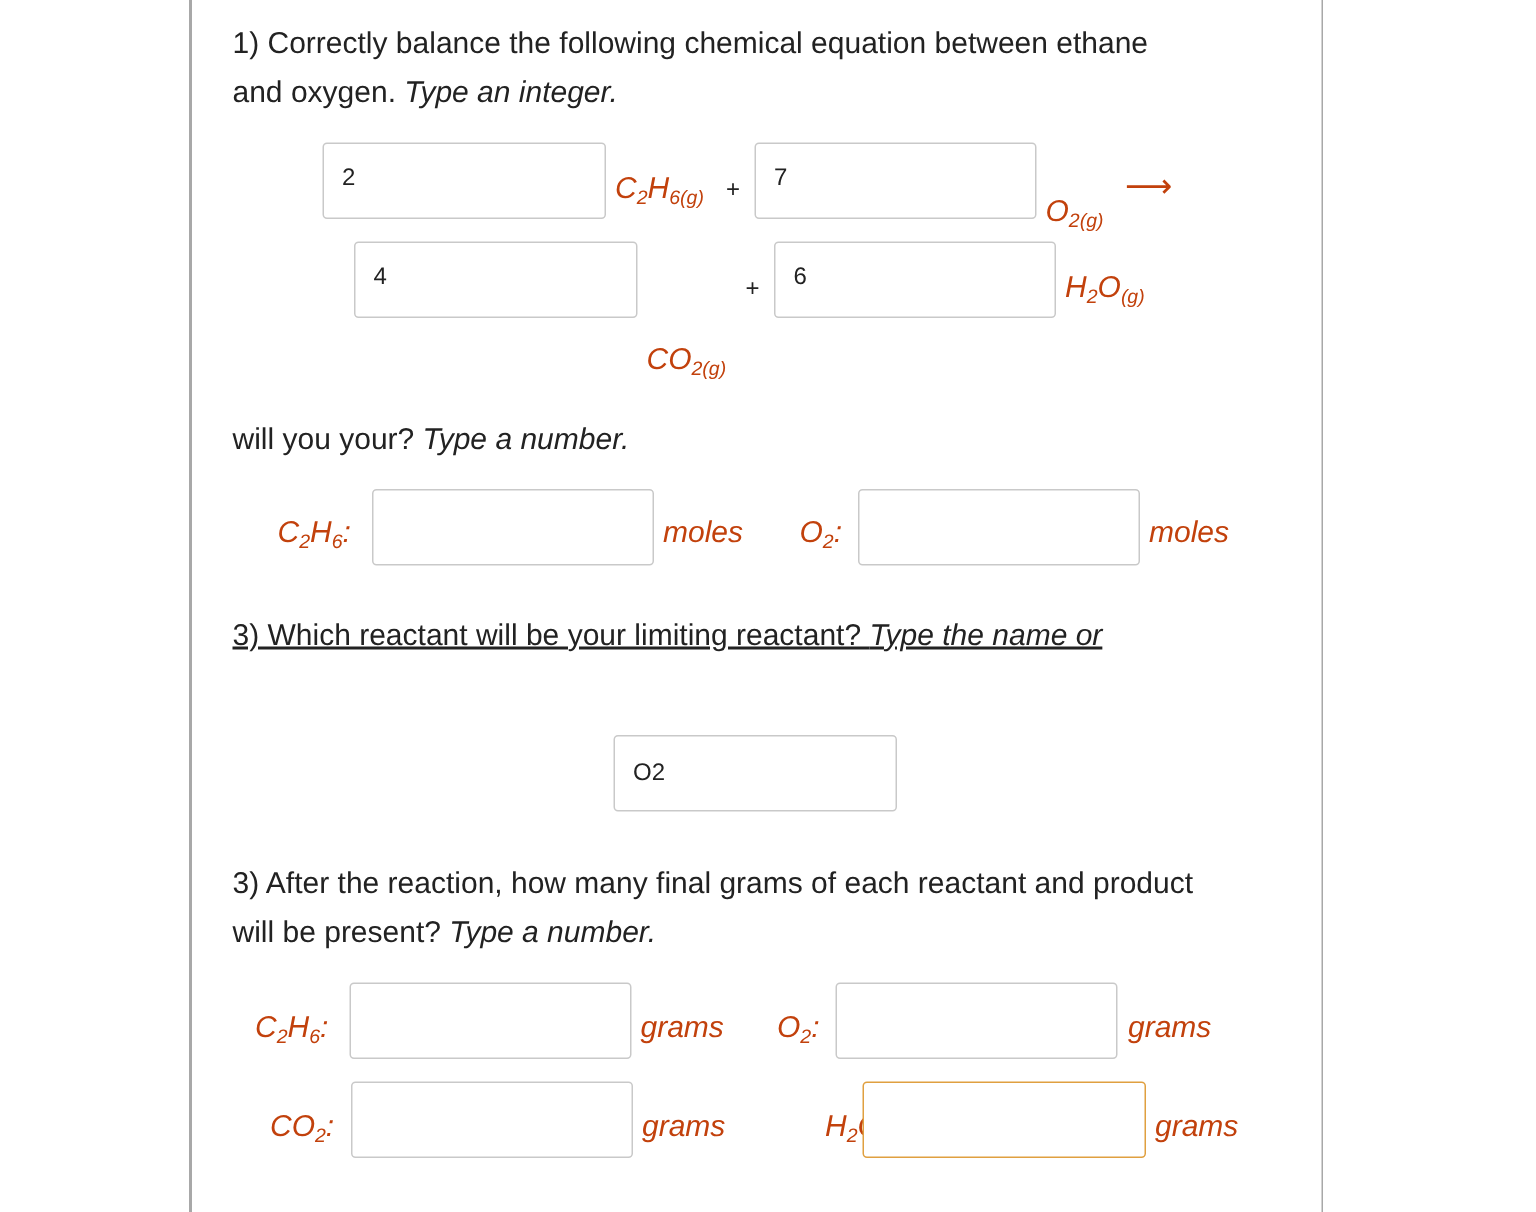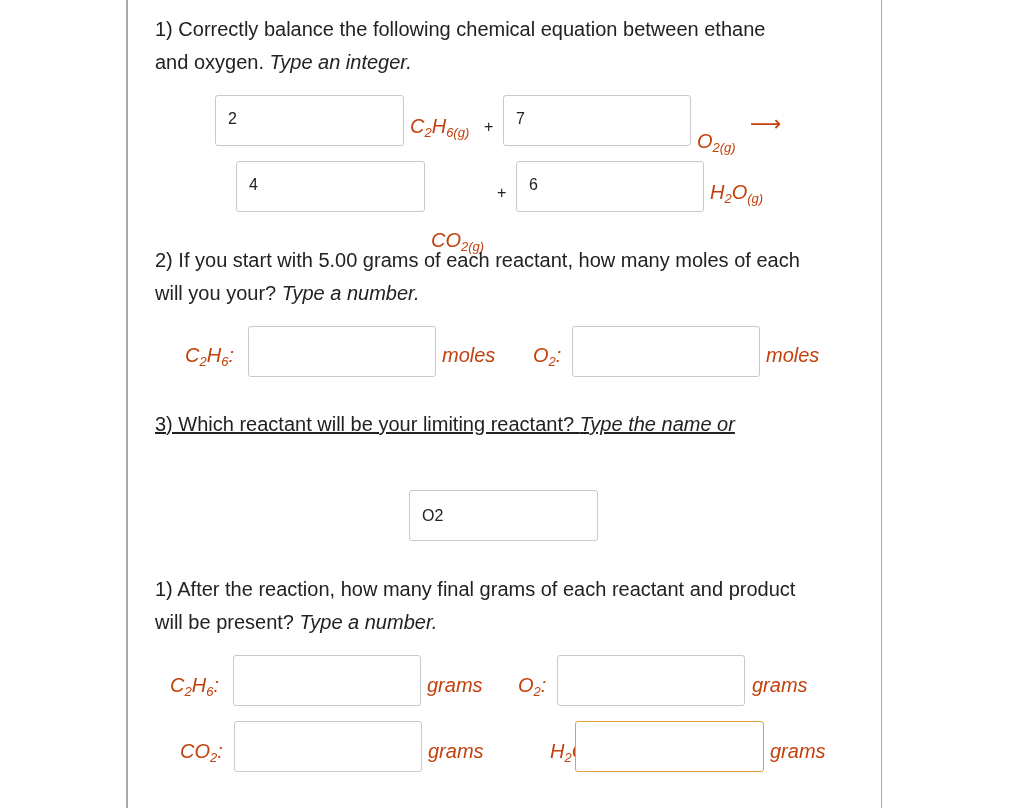--- a/index.html
+++ b/index.html
@@ -30,38 +30,38 @@
 <div class="lbl" style="left:697px;top:130px;"><span>O</span><sub>2(g)</sub></div>
 <div class="lbl" style="left:750px;top:111px;font-size:22px;">⟶</div>
 
 <div class="box" style="left:236px;top:161px;width:189px;height:51px;">4</div>
 <div class="lbl" style="left:431px;top:181px;margin-top:48px;"><span>CO</span><sub>2(g)</sub></div>
 <div class="plus" style="left:497px;top:184px;">+</div>
 <div class="box" style="left:516px;top:161px;width:188px;height:51px;">6</div>
 <div class="lbl" style="left:710px;top:181px;"><span>H</span><sub>2</sub><span>O</span><sub>(g)</sub></div>
 
 <div class="q" style="top:244px;">
-  <span>2) If you start with 5.00 grams of each reactant, how many moles of each</span><br>
+  <br>
   <span>will you your? </span><i>Type a number.</i>
 </div>
 
 <div class="lbl" style="left:185px;top:344px;"><span>C</span><sub>2</sub><span>H</span><sub>6</sub><span>:</span></div>
 <div class="box" style="left:248px;top:326px;width:188px;height:51px;"></div>
 <div class="lbl" style="left:442px;top:344px;">moles</div>
 <div class="lbl" style="left:533px;top:344px;"><span>O</span><sub>2</sub><span>:</span></div>
 <div class="box" style="left:572px;top:326px;width:188px;height:51px;"></div>
 <div class="lbl" style="left:766px;top:344px;">moles</div>
 
 <div class="q" style="top:408px;text-decoration:underline;">
   <span>3) Which reactant will be your limiting reactant? </span><i>Type the name or</i><br>
 </div>
 <div class="box" style="left:409px;top:490px;width:189px;height:51px;padding-top:16px;">O2</div>
 
 <div class="q" style="top:573px;">
-  <span>1) After the reaction, how many final grams of each reactant and product</span><br>
+  <span>3) After the reaction, how many final grams of each reactant and product</span><br>
   <span>will be present? </span><i>Type a number.</i>
 </div>
 
 <div class="lbl" style="left:170px;top:674px;"><span>C</span><sub>2</sub><span>H</span><sub>6</sub><span>:</span></div>
 <div class="box" style="left:233px;top:655px;width:188px;height:51px;"></div>
 <div class="lbl" style="left:427px;top:674px;">grams</div>
 <div class="lbl" style="left:518px;top:674px;"><span>O</span><sub>2</sub><span>:</span></div>
 <div class="box" style="left:557px;top:655px;width:188px;height:51px;"></div>
 <div class="lbl" style="left:752px;top:674px;">grams</div>
 

